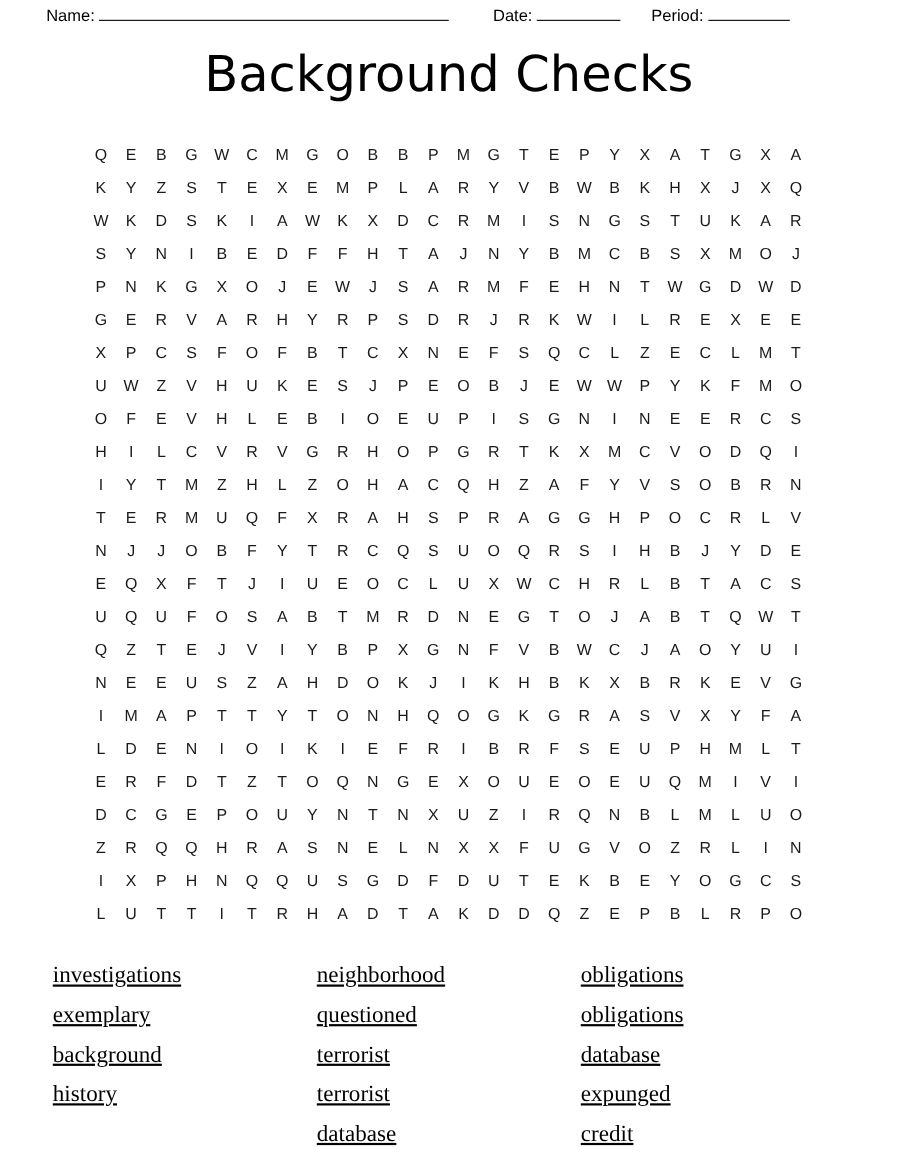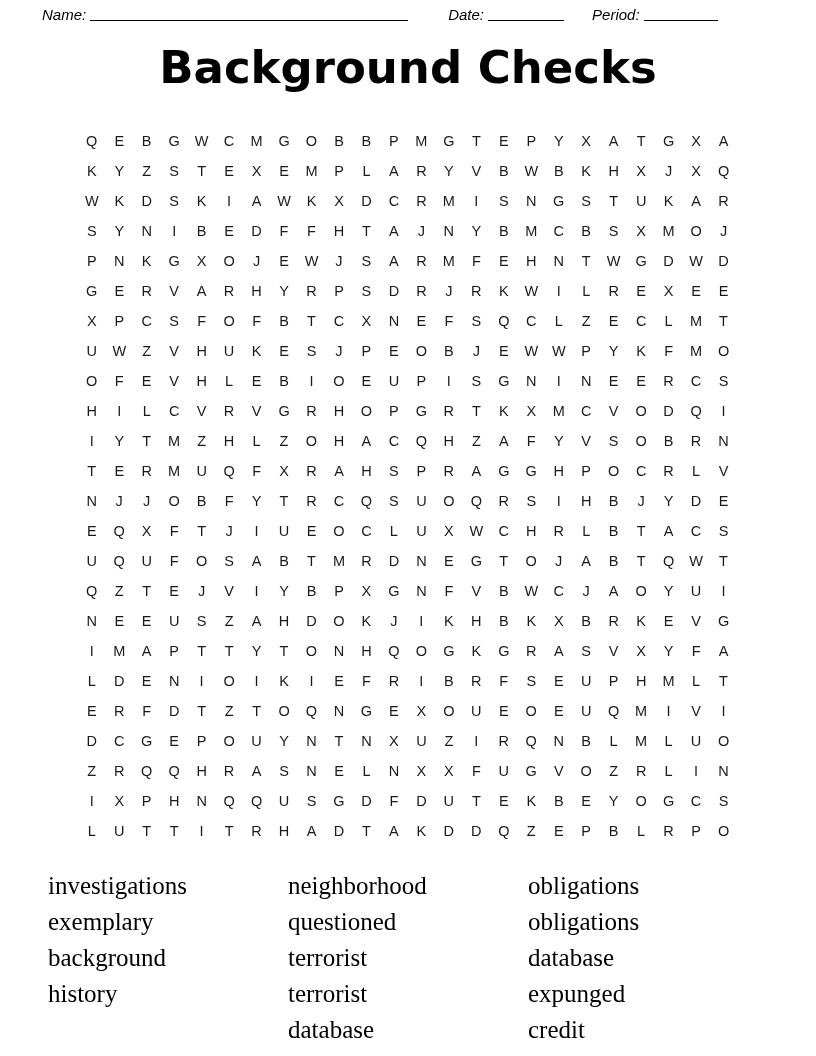--- a/index.html
+++ b/index.html
@@ -27,41 +27,40 @@
   .header-row {
     display: flex;
     align-items: baseline;
     font-family: "Liberation Sans", sans-serif;
     font-size: 15px;
     padding-left: 2px;
     padding-right: 8px;
   }
   .hdr-field {
     display: flex;
-    align-items: center;
+    align-items: flex-start;
     white-space: nowrap;
-    font-style: italic;
   }
   .hdr-label { margin-right: 4px; }
   .hdr-rule {
     border-bottom: 1px solid #000;
     display: inline-block;
     height: 12px;
   }
   .rule-name { width: 318px; }
   .rule-date { width: 76px; }
   .rule-period { width: 74px; }
   .hdr-gap-1 { width: 40px; }
   .hdr-gap-2 { width: 28px; }
 
   
   .title {
     text-align: center;
     font-family: "DejaVu Sans", sans-serif;
-    font-weight: 700;
+    font-weight: 400;
     font-size: 45px;
     letter-spacing: 0px;
     margin: 18px 0 0 0;
     padding-bottom: 4px;
   }
 
   
   .grid {
     margin: 28px auto 0 auto;
     width: 650px;
@@ -81,22 +80,23 @@
     letter-spacing: 0.5px;
   }
 
   
   .words {
     margin: 22px 0 0 6px;
     display: flex;
   }
   .word-col {
     font-family: "Liberation Serif", serif;
-    font-size: 25px;
+    font-size: 21px;
     line-height: 36px;
+    text-decoration: underline;
   }
   .col-1 { width: 240px; padding-left: 2px; }
   .col-2 { width: 240px; }
   .col-3 { width: 240px; }
   .word { white-space: nowrap; }
 </style>
 </head>
 <body>
 
 <div class="page">

